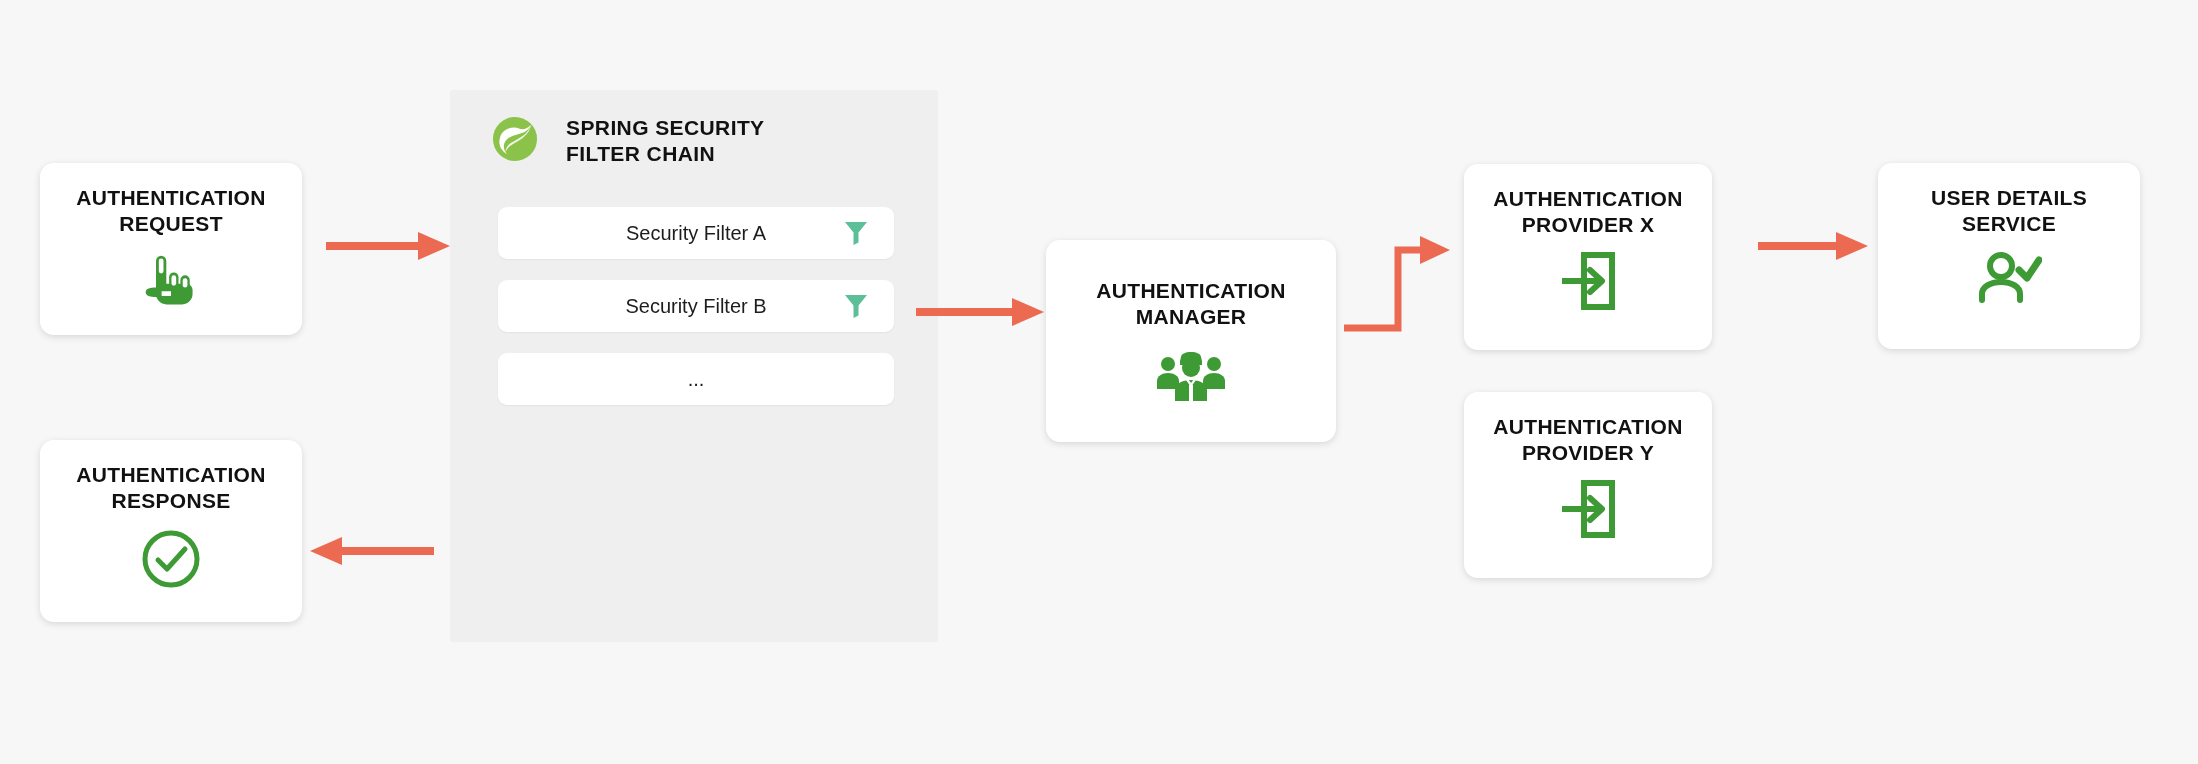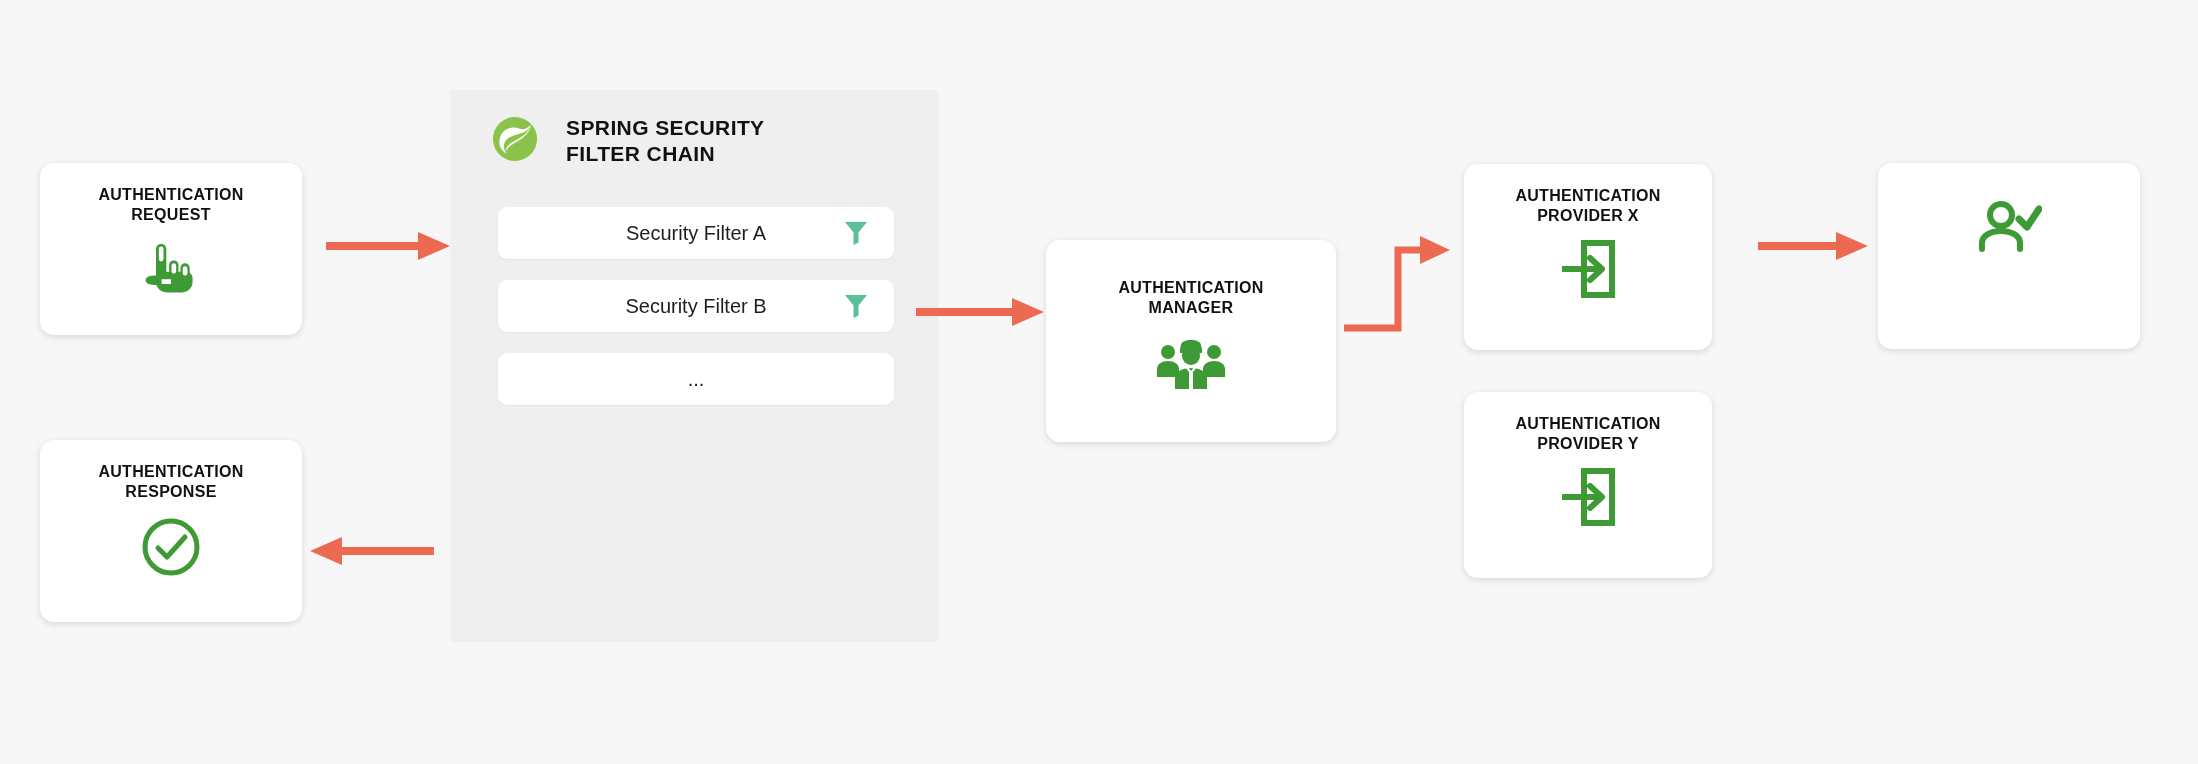--- a/index.html
+++ b/index.html
@@ -27,21 +27,21 @@
     border-radius: 14px;
     box-shadow: 0 2px 7px rgba(0,0,0,0.13);
     box-sizing: border-box;
     display: flex;
     flex-direction: column;
     align-items: center;
     justify-content: flex-start;
     padding-top: 22px;
   }
   .card-title {
-    font-size: 16px;
+    font-size: 21px;
     font-weight: bold;
     color: #111111;
     text-align: center;
     line-height: 1.22;
     letter-spacing: 0.3px;
     white-space: pre-line;
   }
   .card-icon {
     margin-top: 14px;
     display: flex;
@@ -240,20 +240,22 @@
     <div class="card-icon">
       <svg width="56" height="60" viewBox="0 0 56 60">
         <rect x="24" y="4" width="28" height="52" fill="none" stroke="#3e9a35" stroke-width="6"></rect>
         <line x1="2" y1="30" x2="40" y2="30" stroke="#3e9a35" stroke-width="6"></line>
         <polyline points="30,19 42,30 30,41" fill="none" stroke="#3e9a35" stroke-width="6" stroke-linecap="round" stroke-linejoin="round"></polyline>
       </svg>
     </div>
   </div>
 
   <div class="card" style="left:1878px; top:163px; width:262px; height:186px;">
+    <div class="card-title">USER DETAILS
+SERVICE</div>
     <div class="card-icon">
       <svg width="66" height="54" viewBox="0 0 66 54">
         <circle cx="25" cy="16" r="11" fill="none" stroke="#3e9a35" stroke-width="6"></circle>
         <path d="M6 50 v-6 c0-7 8-12 19-12 s19 5 19 12 v6" fill="none" stroke="#3e9a35" stroke-width="6" stroke-linecap="round"></path>
         <polyline points="43,20 51,28 63,10" fill="none" stroke="#3e9a35" stroke-width="7" stroke-linecap="round" stroke-linejoin="round"></polyline>
       </svg>
     </div>
   </div>
 
   <div class="arrow" style="left:310px; top:533px;">

